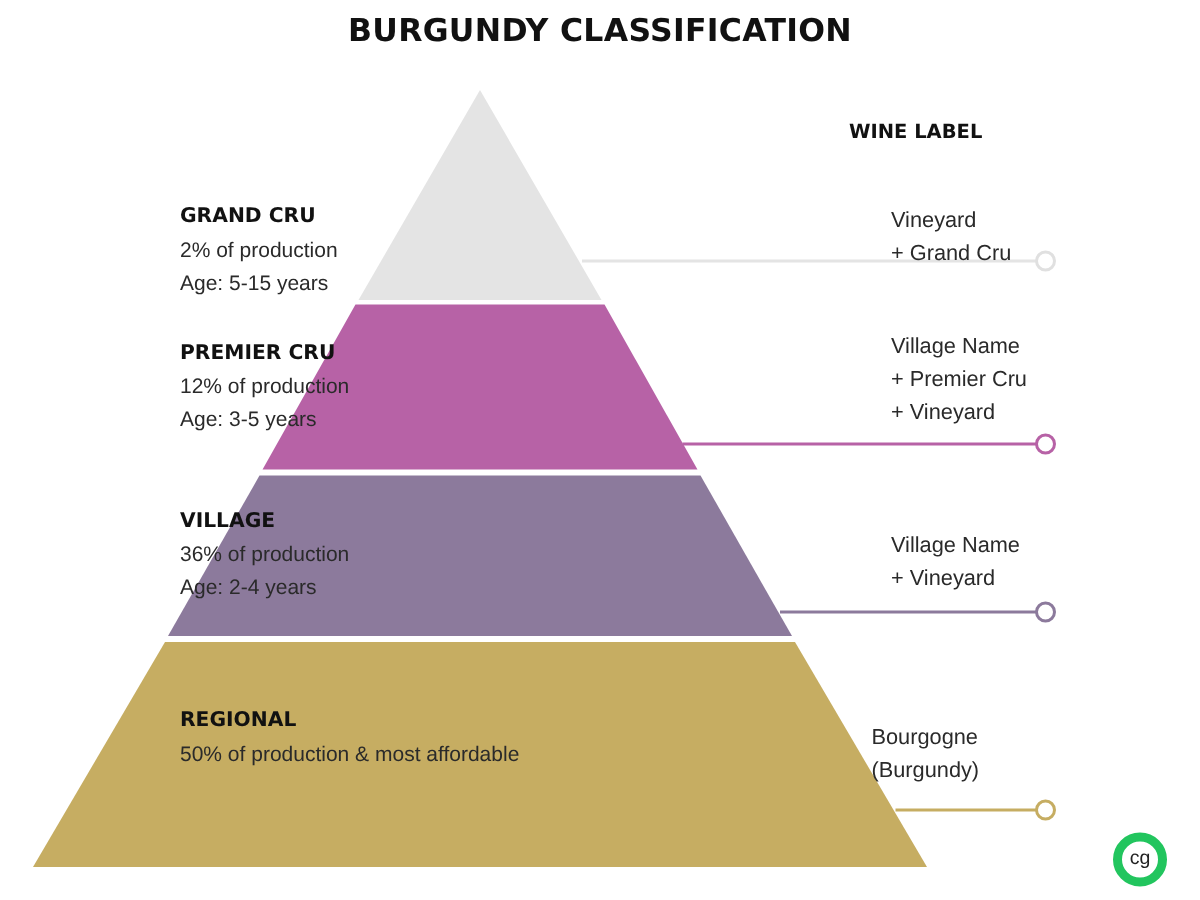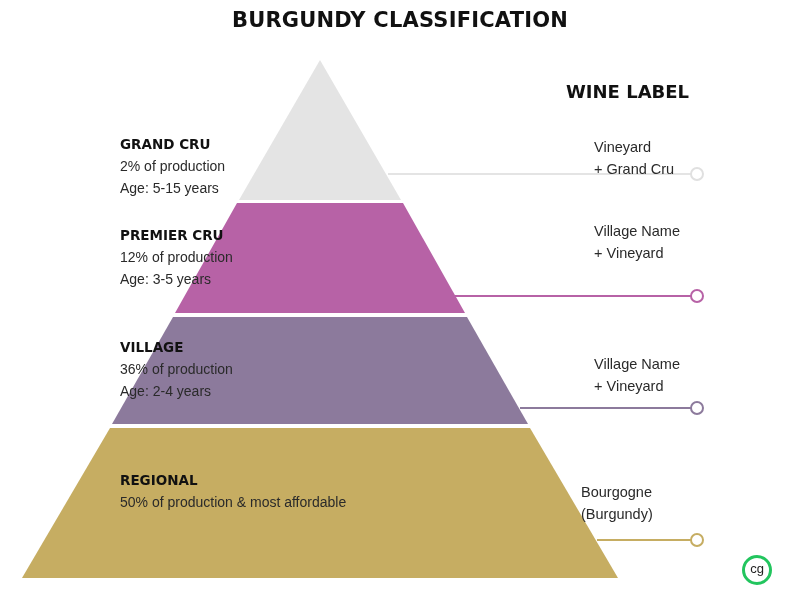--- a/index.html
+++ b/index.html
@@ -1,23 +1,23 @@
 <!DOCTYPE html>
 <html><head>
   <meta charset="utf-8">
   <style>
     html, body { margin: 0; padding: 0; background: #ffffff; }
     body { width: 800px; height: 600px; position: relative; overflow: hidden; font-family: "Liberation Sans", sans-serif; color: #222; }
     .title { position: absolute; top: 8px; left: 0; width: 800px; text-align: center; font-family: "DejaVu Sans", sans-serif; font-weight: bold; font-size: 21px; letter-spacing: 0.2px; color: #111; }
     svg.pyr { position: absolute; left: 0; top: 0; }
     .tier-text { position: absolute; width: 400px; left: 120px; font-size: 14px; line-height: 22px; color: #2a2a2a; }
     .tier-name { font-family: "DejaVu Sans", sans-serif; font-weight: bold; font-size: 13.5px; color: #111; }
-    .wl-head { position: absolute; left: 566px; top: 81px; font-family: "DejaVu Sans", sans-serif; font-weight: bold; font-size: 18px; color: #111; }
+    .wl-head { position: absolute; left: 566px; top: 81px; font-family: "DejaVu Sans", sans-serif; font-weight: bold; font-size: 13px; color: #111; }
     .wl { position: absolute; font-size: 14.5px; line-height: 22px; color: #2a2a2a; }
-    .logo { position: absolute; left: 742px; top: 555px; width: 24px; height: 24px; border: 3px solid #22c55e; border-radius: 50%; font-size: 13px; line-height: 22px; text-align: center; color: #222; }
+    .logo { position: absolute; left: 742px; top: 555px; width: 24px; height: 24px; border: 6px solid #22c55e; border-radius: 50%; font-size: 13px; line-height: 22px; text-align: center; color: #222; }
   </style>
 </head>
 <body>
 
 <div class="title">BURGUNDY CLASSIFICATION</div>
 
 <svg class="pyr" width="800" height="600">
 
   <polygon points="320,60 401,200 239,200" fill="#e4e4e4"></polygon>
 
@@ -61,20 +61,21 @@
 </div>
 
 <div class="wl-head">WINE LABEL</div>
 
 <div class="wl" style="left:594px; top:136px;">
   <div>Vineyard</div>
   <div>+ Grand Cru</div>
 </div>
 <div class="wl" style="left:594px; top:220px;">
   <div>Village Name</div>
+  <div>+ Premier Cru</div>
   <div>+ Vineyard</div>
 </div>
 <div class="wl" style="left:594px; top:353px;">
   <div>Village Name</div>
   <div>+ Vineyard</div>
 </div>
 <div class="wl" style="left:581px; top:481px;">
   <div>Bourgogne</div>
   <div>(Burgundy)</div>
 </div>

